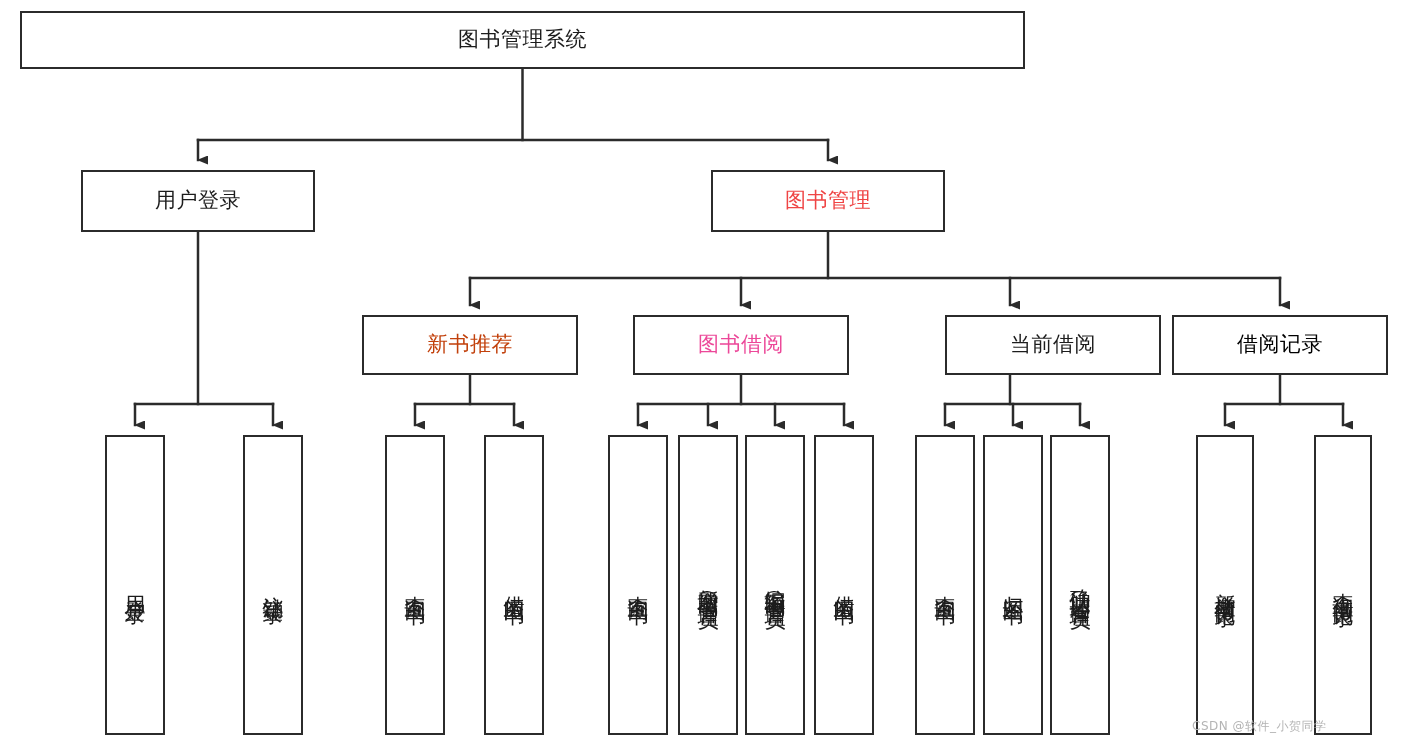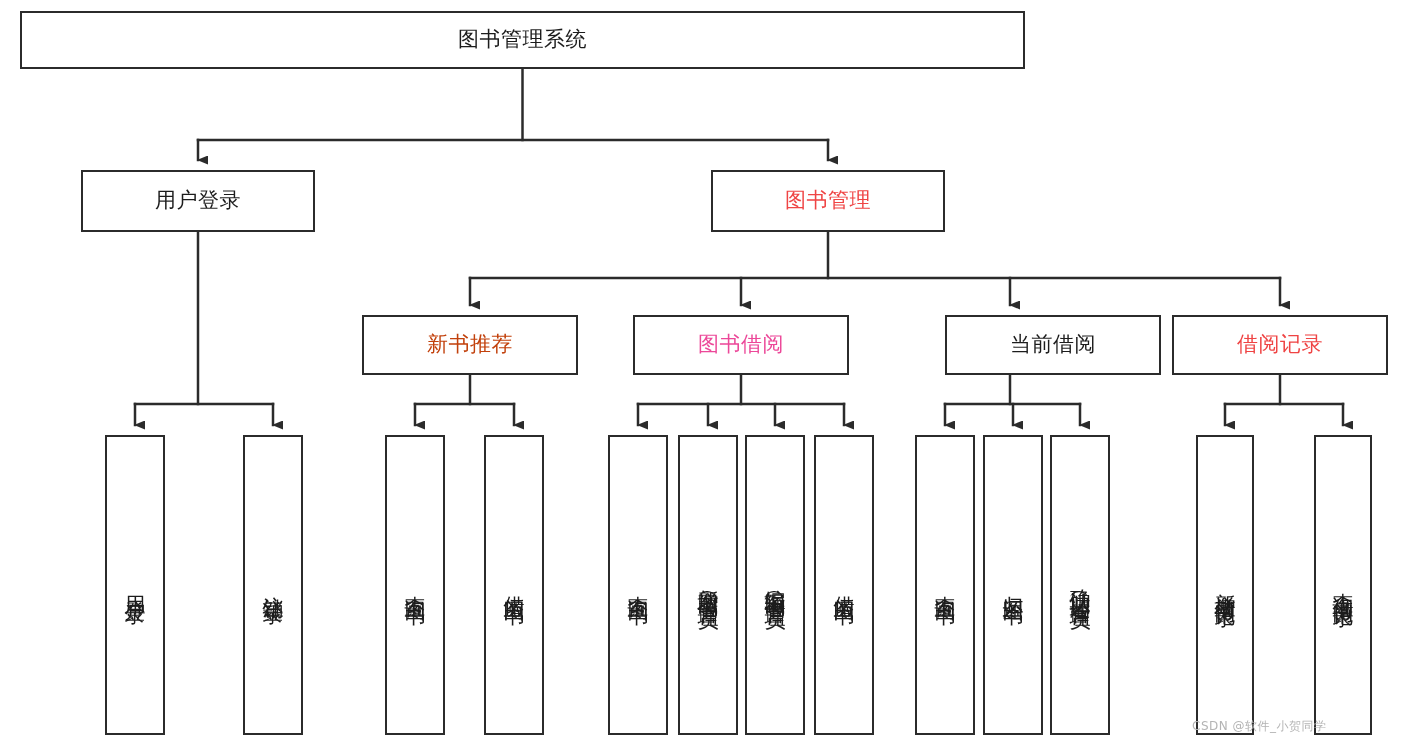--- a/index.html
+++ b/index.html
@@ -132,21 +132,21 @@
       <div class="node-box" style="left: 362px; top: 315px; width: 216px; height: 60px; border-color: rgb(43, 43, 43); background: rgb(255, 255, 255);">
         <span class="node-label-h" style="color: #c2410c;">新书推荐</span>
       </div>
       <div class="node-box" style="left: 633px; top: 315px; width: 216px; height: 60px; border-color: rgb(43, 43, 43); background: rgb(255, 255, 255);">
         <span class="node-label-h" style="color: #ec4899;">图书借阅</span>
       </div>
       <div class="node-box" style="left: 902px; top: 315px; width: 216px; height: 60px; border-color: rgb(43, 43, 43); background: rgb(255, 255, 255); margin-left: 43px;">
         <span class="node-label-h" style="color: rgb(28, 28, 28);">当前借阅</span>
       </div>
       <div class="node-box" style="left: 1172px; top: 315px; width: 216px; height: 60px; border-color: rgb(43, 43, 43); background: rgb(255, 255, 255);">
-        <span class="node-label-h" style="color: #ef4444;">借阅记录</span>
+        <span class="node-label-h" style="color: #000000;">借阅记录</span>
       </div>
       <div class="node-box" style="left: 105px; top: 435px; width: 60px; height: 300px; border-color: rgb(43, 43, 43); background: rgb(255, 255, 255);">
         <span class="node-label-v" style="color: rgb(28, 28, 28);">用户登录</span>
       </div>
       <div class="node-box" style="left: 243px; top: 435px; width: 60px; height: 300px; border-color: rgb(43, 43, 43); background: rgb(255, 255, 255);">
         <span class="node-label-v" style="color: rgb(28, 28, 28);">注销登录</span>
       </div>
       <div class="node-box" style="left: 385px; top: 435px; width: 60px; height: 300px; border-color: rgb(43, 43, 43); background: rgb(255, 255, 255);">
         <span class="node-label-v" style="color: rgb(28, 28, 28);">查询图书</span>
       </div>

